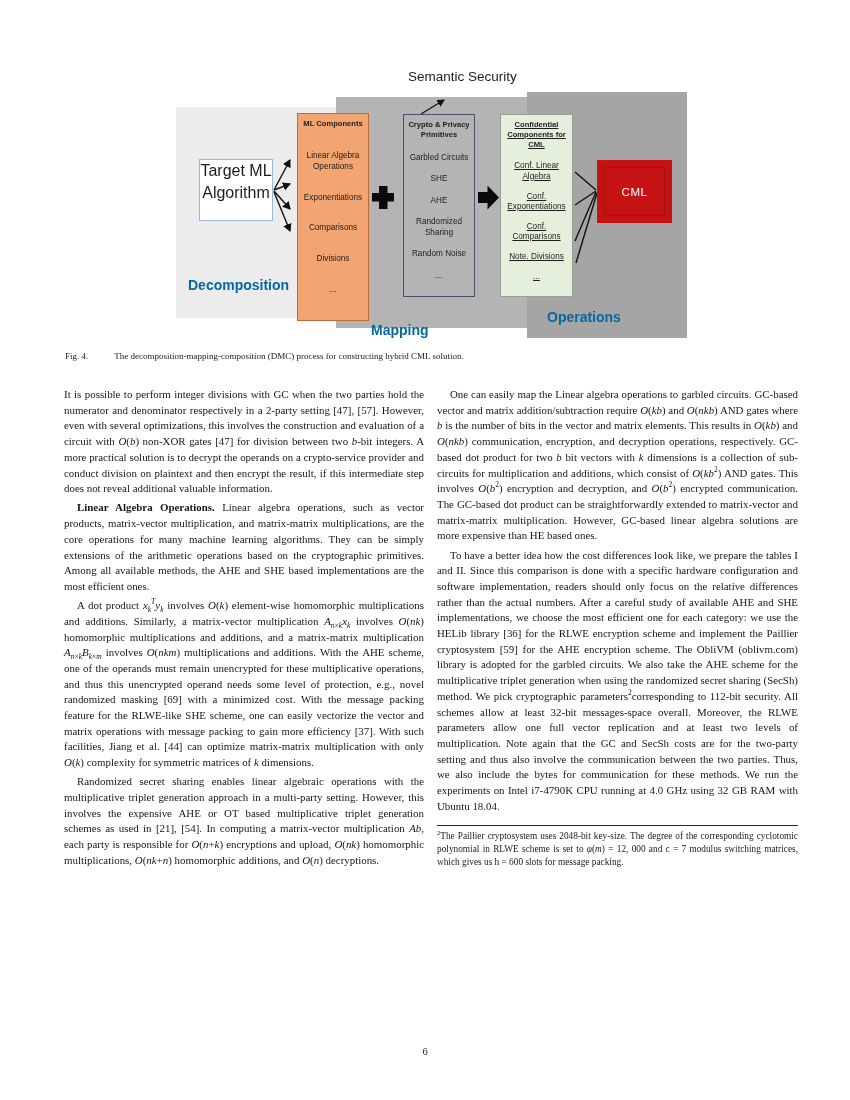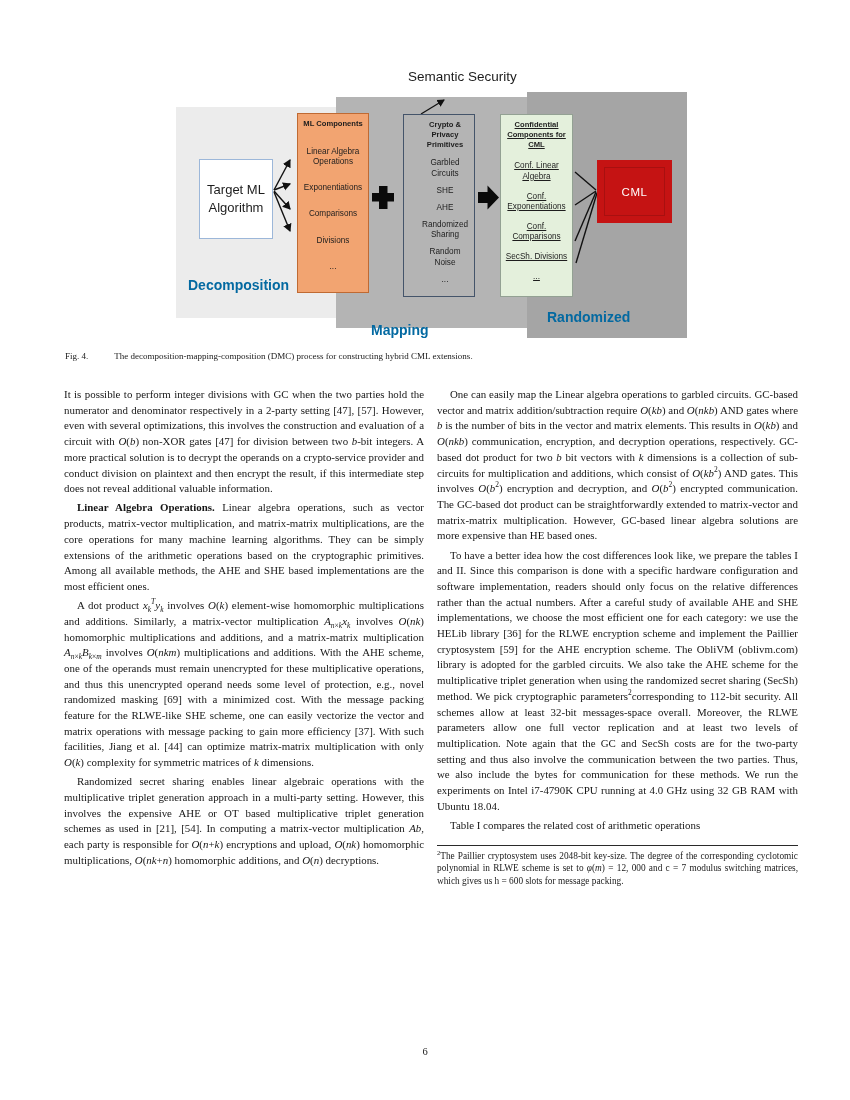--- a/index.html
+++ b/index.html
@@ -19,24 +19,24 @@
   .stage-label.decomp{left:188px;top:277px;}
   .stage-label.mapping{left:371px;top:301px;margin-top:21px;}
   .stage-label.comp{left:547px;top:309px;}
 
   .fbox{position:absolute;font-family:"Liberation Sans",sans-serif;color:#1d1d1d;
         display:flex;flex-direction:column;align-items:center;text-align:center;box-sizing:border-box;}
   .fbox .box-title{font-weight:bold;font-size:7.6px;line-height:1.3;margin:5px 3px 2px 3px;}
   .fbox .box-items{display:flex;flex-direction:column;flex:1;justify-content:space-evenly;
                    align-items:center;width:100%;padding-bottom:4px;}
   .fig-item{font-size:8.2px;line-height:1.25;padding:0 2px;}
-  .box-target{left:199px;top:159px;width:74px;height:80px;background:#ffffff;
-              border:1px solid #9cb7d9;justify-content:center;font-size:13px;line-height:1.35;}
-  .box-mlcomp{left:297px;top:113px;width:72px;height:180px;background:#f2a471;border:1px solid #bf6a33;}
-  .box-crypto{left:403px;top:114px;width:72px;height:183px;background:#b4b4b4;border:1.5px solid #44546a;padding-left:12px;}
+  .box-target{left:199px;top:159px;width:74px;height:62px;background:#ffffff;
+              border:1px solid #9cb7d9;font-size:16px;line-height:1.35;}
+  .box-mlcomp{left:297px;top:113px;width:72px;height:208px;background:#f2a471;border:1px solid #bf6a33;}
+  .box-crypto{left:403px;top:114px;width:72px;height:183px;background:#b4b4b4;border:1.5px solid #44546a;}
   .box-conf{left:500px;top:114px;width:73px;height:183px;background:#e4f0dc;border:1px solid #93a193;text-decoration:underline;}
   .box-cml{left:597px;top:160px;width:75px;height:63px;background:#c51313;border:none;justify-content:center;}
   .cml-inner{position:absolute;left:7px;top:7px;right:7px;bottom:7px;border:1px solid #a81010;
              display:flex;align-items:center;justify-content:center;}
   .cml-text{color:#ffffff;font-size:11.5px;letter-spacing:0.5px;}
 
   .fig-svg{position:absolute;left:0;top:0;width:850px;height:360px;pointer-events:none;}
 
   
   .caption{position:absolute;left:65px;top:351px;width:730px;font-size:9px;color:#1a1a1a;}
@@ -129,52 +129,51 @@
           <div class="fig-item">...</div>
         </div>
     </div>
 
     <div class="fbox box-conf">
       <div class="box-title">Confidential Components for CML</div>
       <div class="box-items">
           <div class="fig-item">Conf. Linear Algebra</div>
           <div class="fig-item">Conf. Exponentiations</div>
           <div class="fig-item">Conf. Comparisons</div>
-          <div class="fig-item">SecSh. Divisions</div>
+          <div class="fig-item">Note. Divisions</div>
           <div class="fig-item">...</div>
         </div>
     </div>
 
     <div class="fbox box-cml">
       <div class="cml-inner">
         <span class="cml-text">CML</span>
       </div>
     </div>
 
     <div class="stage-label decomp">Decomposition</div>
     <div class="stage-label mapping">Mapping</div>
-    <div class="stage-label comp">Randomized</div>
+    <div class="stage-label comp">Operations</div>
   </div>
 
   <div class="caption">
-    <span class="cap-label">Fig. 4.</span><span class="cap-text">The decomposition-mapping-composition (DMC) process for constructing hybrid CML extensions.</span>
+    <span class="cap-label">Fig. 4.</span><span class="cap-text">The decomposition-mapping-composition (DMC) process for constructing hybrid CML solution.</span>
   </div>
 
   <div class="col left">
       <p class="para noindent">It is possible to perform integer divisions with GC when the two parties hold the numerator and denominator respectively in a 2-party setting [47], [57]. However, even with several optimizations, this involves the construction and evaluation of a circuit with <i>O</i>(<i>b</i>) non-XOR gates [47] for division between two <i>b</i>-bit integers. A more practical solution is to decrypt the operands on a crypto-service provider and conduct division on plaintext and then encrypt the result, if this intermediate step does not reveal additional valuable information.</p>
       <p class="para"><b>Linear Algebra Operations.</b> Linear algebra operations, such as vector products, matrix-vector multiplication, and matrix-matrix multiplications, are the core operations for many machine learning algorithms. They can be simply extensions of the arithmetic operations based on the cryptographic primitives. Among all available methods, the AHE and SHE based implementations are the most efficient ones.</p>
       <p class="para">A dot product <i>x</i><sub><i>k</i></sub><sup><i>T</i></sup><i>y</i><sub><i>k</i></sub> involves <i>O</i>(<i>k</i>) element-wise homomorphic multiplications and additions. Similarly, a matrix-vector multiplication <i>A</i><sub><i>n</i>×<i>k</i></sub><i>x</i><sub><i>k</i></sub> involves <i>O</i>(<i>nk</i>) homomorphic multiplications and additions, and a matrix-matrix multiplication <i>A</i><sub><i>n</i>×<i>k</i></sub><i>B</i><sub><i>k</i>×<i>m</i></sub> involves <i>O</i>(<i>nkm</i>) multiplications and additions. With the AHE scheme, one of the operands must remain unencrypted for these multiplicative operations, and thus this unencrypted operand needs some level of protection, e.g., novel randomized masking [69] with a minimized cost. With the message packing feature for the RLWE-like SHE scheme, one can easily vectorize the vector and matrix operations with message packing to gain more efficiency [37]. With such facilities, Jiang et al. [44] can optimize matrix-matrix multiplication with only <i>O</i>(<i>k</i>) complexity for symmetric matrices of <i>k</i> dimensions.</p>
       <p class="para">Randomized secret sharing enables linear algebraic operations with the multiplicative triplet generation approach in a multi-party setting. However, this involves the expensive AHE or OT based multiplicative triplet generation schemes as used in [21], [54]. In computing a matrix-vector multiplication <i>Ab</i>, each party is responsible for <i>O</i>(<i>n</i>+<i>k</i>) encryptions and upload, <i>O</i>(<i>nk</i>) homomorphic multiplications, <i>O</i>(<i>nk</i>+<i>n</i>) homomorphic additions, and <i>O</i>(<i>n</i>) decryptions.</p>
     </div>
 
   <div class="col right">
     <div>
         <p class="para">One can easily map the Linear algebra operations to garbled circuits. GC-based vector and matrix addition/subtraction require <i>O</i>(<i>kb</i>) and <i>O</i>(<i>nkb</i>) AND gates where <i>b</i> is the number of bits in the vector and matrix elements. This results in <i>O</i>(<i>kb</i>) and <i>O</i>(<i>nkb</i>) communication, encryption, and decryption operations, respectively. GC-based dot product for two <i>b</i> bit vectors with <i>k</i> dimensions is a collection of sub-circuits for multiplication and additions, which consist of <i>O</i>(<i>kb</i><sup>2</sup>) AND gates. This involves <i>O</i>(<i>b</i><sup>2</sup>) encryption and decryption, and <i>O</i>(<i>b</i><sup>2</sup>) encrypted communication. The GC-based dot product can be straightforwardly extended to matrix-vector and matrix-matrix multiplication. However, GC-based linear algebra solutions are more expensive than HE based ones.</p>
         <p class="para">To have a better idea how the cost differences look like, we prepare the tables I and II. Since this comparison is done with a specific hardware configuration and software implementation, readers should only focus on the relative differences rather than the actual numbers. After a careful study of available AHE and SHE implementations, we choose the most efficient one for each category: we use the HELib library [36] for the RLWE encryption scheme and implement the Paillier cryptosystem [59] for the AHE encryption scheme. The ObliVM (oblivm.com) library is adopted for the garbled circuits. We also take the AHE scheme for the multiplicative triplet generation when using the randomized secret sharing (SecSh) method. We pick cryptographic parameters<sup>2</sup>corresponding to 112-bit security. All schemes allow at least 32-bit messages-space overall. Moreover, the RLWE parameters allow one full vector replication and at least two levels of multiplication. Note again that the GC and SecSh costs are for the two-party setting and thus also involve the communication between the two parties. Thus, we also include the bytes for communication for these methods. We run the experiments on Intel i7-4790K CPU running at 4.0 GHz using 32 GB RAM with Ubuntu 18.04.</p>
-        <p class="para">Table  I compares the related cost of arithmetic operations</p>
       </div>
     <div class="footnote">
       <div class="footnote-rule"></div>
       <div class="footnote-text"><sup>2</sup>The Paillier cryptosystem uses 2048-bit key-size. The degree of the corresponding cyclotomic polynomial in RLWE scheme is set to <i>φ</i>(<i>m</i>) = 12, 000 and c = 7 modulus switching matrices, which gives us h = 600 slots for message packing.</div>
     </div>
   </div>
 
   <div class="page-number">6</div>
 </div>
 

